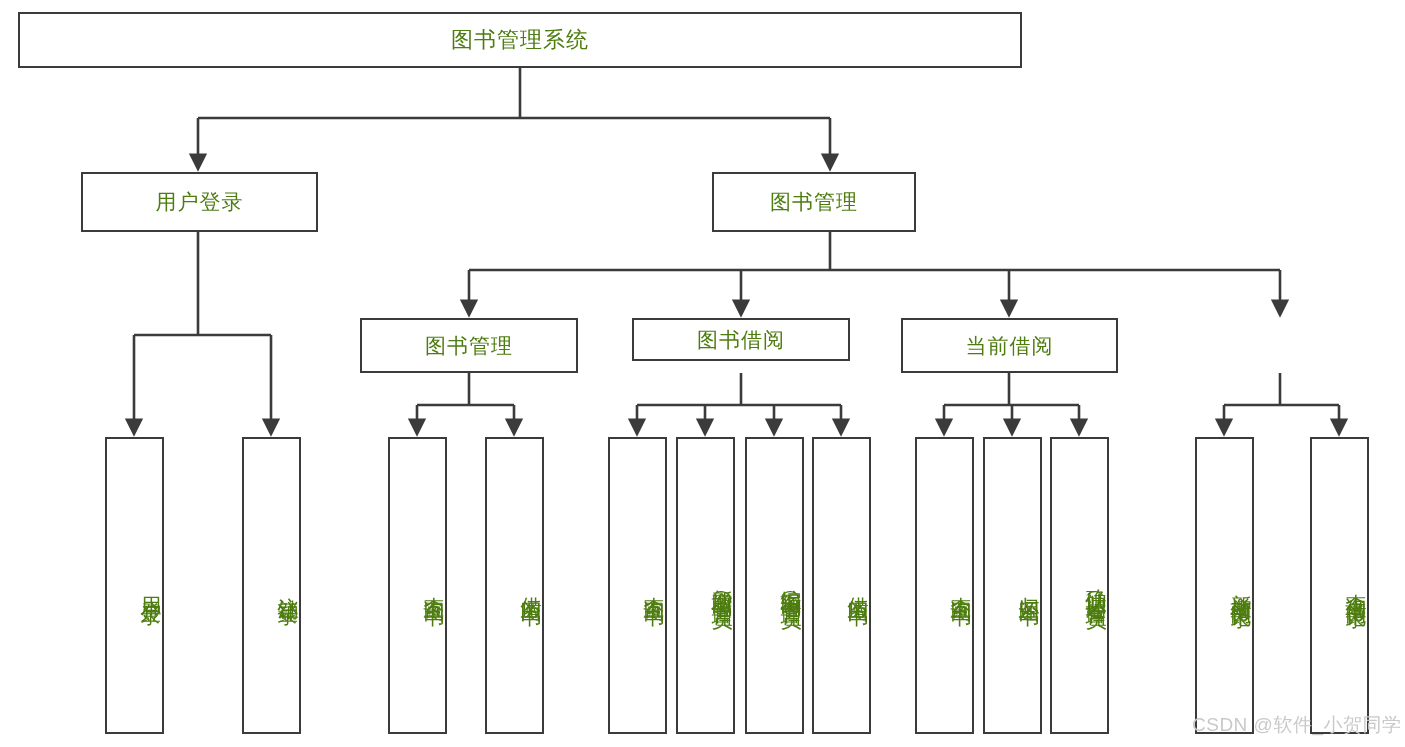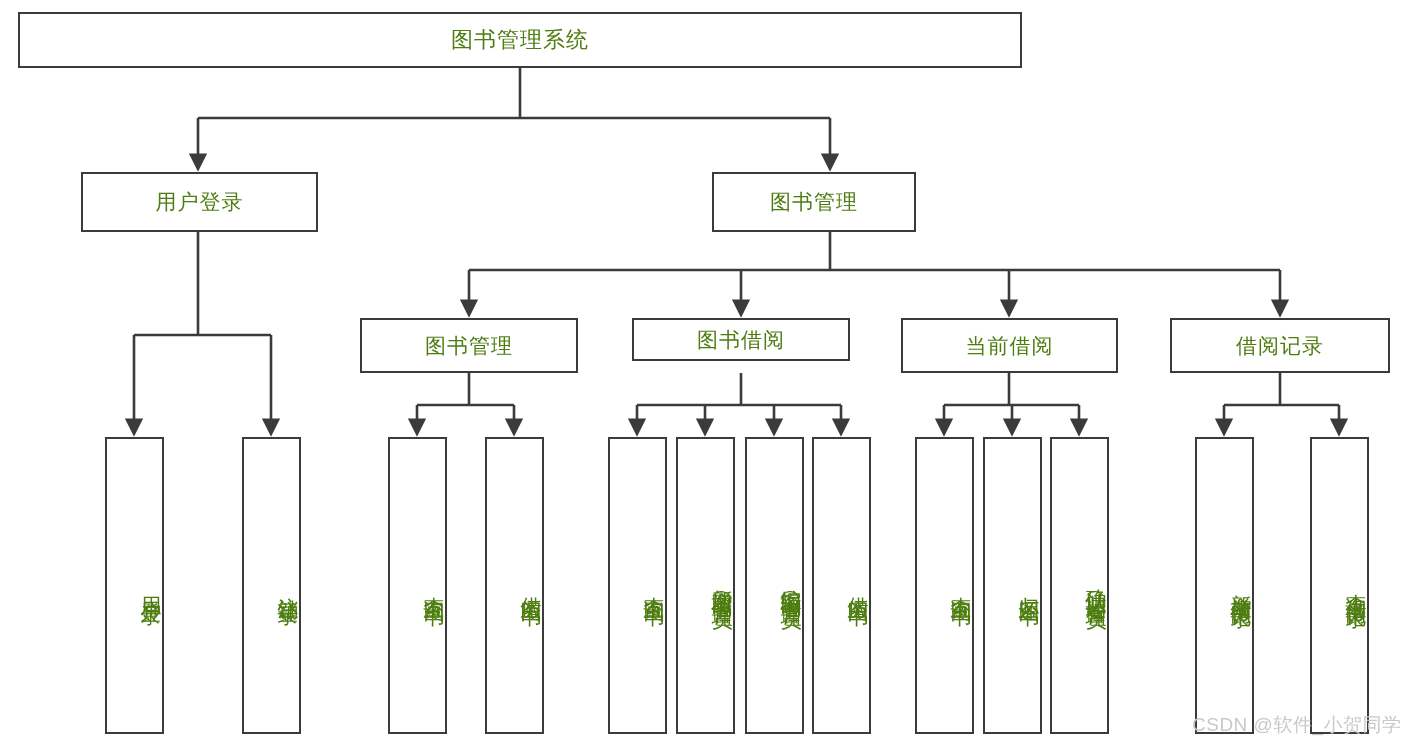--- a/index.html
+++ b/index.html
@@ -140,23 +140,20 @@
 
   <div class="node horiz" style="left: 360px; top: 318px; width: 218px; height: 55px;">
     <span>图书管理</span>
   </div>
   <div class="node horiz" style="left: 632px; top: 318px; width: 218px; height: 43px;">
     <span>图书借阅</span>
   </div>
   <div class="node horiz" style="left: 901px; top: 318px; width: 217px; height: 55px;">
     <span>当前借阅</span>
   </div>
-  <div class="node horiz" style="left: 1170px; top: 318px; width: 220px; height: 55px;">
-    <span>借阅记录</span>
-  </div>
 
   <div class="node vert" style="left: 105px; top: 437px; width: 59px; height: 297px;">
     <span class="vlabel">用户登录</span>
   </div>
   <div class="node vert" style="left: 242px; top: 437px; width: 59px; height: 297px;">
     <span class="vlabel">注销登录</span>
   </div>
 
   <div class="node vert" style="left: 388px; top: 437px; width: 59px; height: 297px;">
     <span class="vlabel">查询图书</span>

